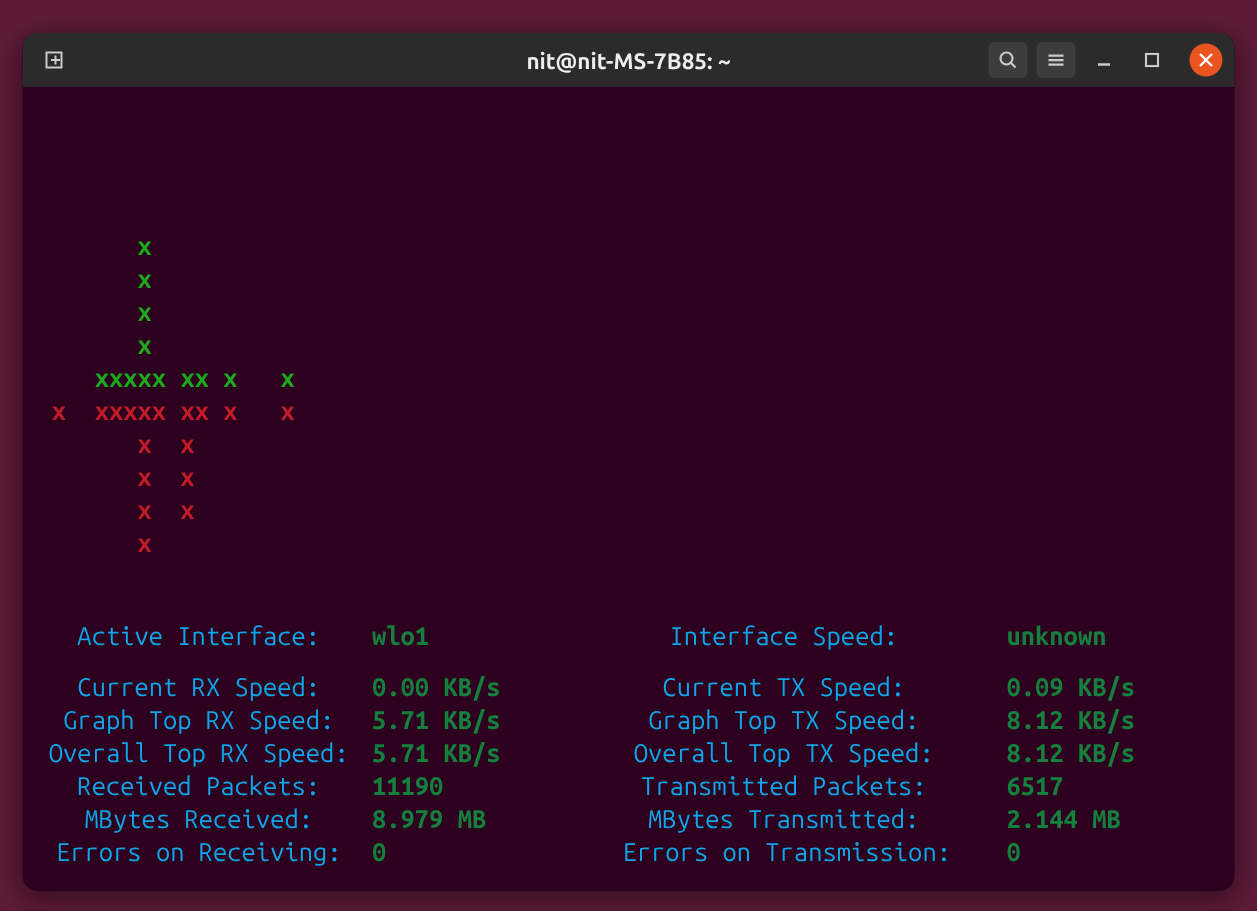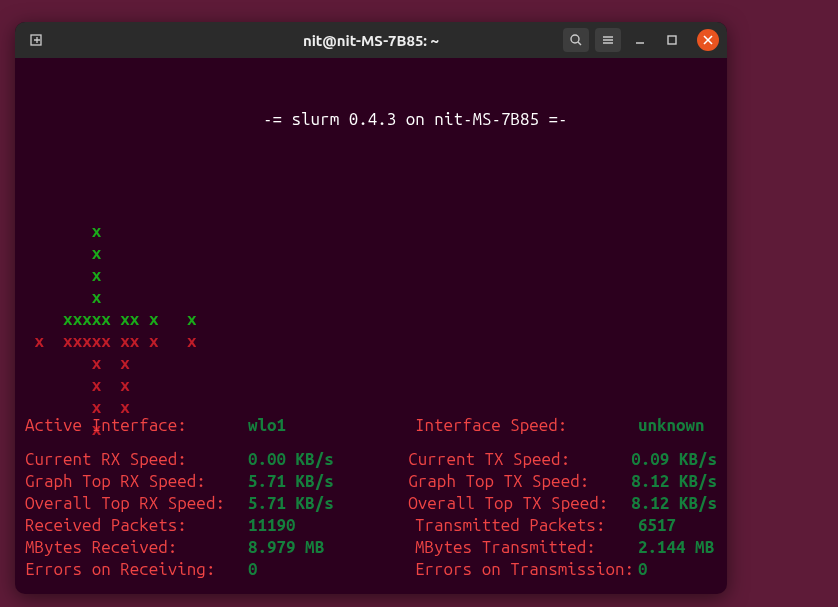--- a/index.html
+++ b/index.html
@@ -8,21 +8,21 @@
     background: #5e1b38;
     width: 838px;
     height: 607px;
     font-family: "Ubuntu Mono", "DejaVu Sans Mono", "Consolas", monospace;
     overflow: hidden;
   }
   .window {
     position: absolute;
     left: 15px;
     top: 22px;
-    width: 712px;
+    width: 808px;
     height: 572px;
     background: #2c001e;
     border-radius: 10px;
     box-shadow: 0 4px 20px rgba(0,0,0,0.5);
     overflow: hidden;
   }
   .titlebar {
     height: 36px;
     background: #2b2b2b;
     display: flex;
@@ -122,24 +122,24 @@
     display: flex;
     height: 22px;
     align-items: baseline;
   }
   .stats-spacer { height: 12px; }
   .col {
     display: flex;
     align-items: baseline;
   }
   .col.left { width: 390px; }
-  .col.right { flex: 1; }
+  .col.right { flex: 1; gap: 33px; }
   .lbl {
-    color: #ef4444;
-    text-align: left;
+    color: #0ea5e9;
+    text-align: center;
     display: inline-block;
   }
   .lbl.l1 { width: 215px; }
   .lbl.r1 { width: 215px; }
   .val {
     color: #15803d;
     font-weight: bold;
     margin-left: 8px;
   }
 </style>
@@ -183,19 +183,18 @@
       <div class="tb-close">
         <svg width="10" height="10" viewBox="0 0 10 10">
             <line x1="1" y1="1" x2="9" y2="9" stroke="#fff" stroke-width="1.6"></line>
             <line x1="9" y1="1" x2="1" y2="9" stroke="#fff" stroke-width="1.6"></line>
           </svg>
       </div>
     </div>
   </div>
 
   <div class="term">
-    <div class="header-line">                         <span>-= slurm 0.4.3 on nit-MS-7B85 =-</span></div>
 
     <div class="graph" id="graph"><pre>       <span class="gx">x</span>                 </pre><pre>       <span class="gx">x</span>                 </pre><pre>       <span class="gx">x</span>                 </pre><pre>       <span class="gx">x</span>                 </pre><pre>    <span class="gx">x</span><span class="gx">x</span><span class="gx">x</span><span class="gx">x</span><span class="gx">x</span> <span class="gx">x</span><span class="gx">x</span> <span class="gx">x</span>   <span class="gx">x</span>       </pre><pre> <span class="rx">x</span>  <span class="rx">x</span><span class="rx">x</span><span class="rx">x</span><span class="rx">x</span><span class="rx">x</span> <span class="rx">x</span><span class="rx">x</span> <span class="rx">x</span>   <span class="rx">x</span>       </pre><pre>       <span class="rx">x</span>  <span class="rx">x</span>              </pre><pre>       <span class="rx">x</span>  <span class="rx">x</span>              </pre><pre>       <span class="rx">x</span>  <span class="rx">x</span>              </pre><pre>       <span class="rx">x</span>                 </pre></div>
 
     <div class="stats" id="stats"><div class="stats-row"><div class="col left"><span class="lbl l1">Active Interface:</span><span class="val">wlo1</span></div><div class="col right"><span class="lbl r1">Interface Speed:</span><span class="val">unknown</span></div></div><div class="stats-spacer"></div><div class="stats-row"><div class="col left"><span class="lbl l1">Current RX Speed:</span><span class="val">0.00 KB/s</span></div><div class="col right"><span class="lbl r1">Current TX Speed:</span><span class="val">0.09 KB/s</span></div></div><div class="stats-row"><div class="col left"><span class="lbl l1">Graph Top RX Speed:</span><span class="val">5.71 KB/s</span></div><div class="col right"><span class="lbl r1">Graph Top TX Speed:</span><span class="val">8.12 KB/s</span></div></div><div class="stats-row"><div class="col left"><span class="lbl l1">Overall Top RX Speed:</span><span class="val">5.71 KB/s</span></div><div class="col right"><span class="lbl r1">Overall Top TX Speed:</span><span class="val">8.12 KB/s</span></div></div><div class="stats-row"><div class="col left"><span class="lbl l1">Received Packets:</span><span class="val">11190</span></div><div class="col right"><span class="lbl r1">Transmitted Packets:</span><span class="val">6517</span></div></div><div class="stats-row"><div class="col left"><span class="lbl l1">MBytes Received:</span><span class="val">8.979 MB</span></div><div class="col right"><span class="lbl r1">MBytes Transmitted:</span><span class="val">2.144 MB</span></div></div><div class="stats-row"><div class="col left"><span class="lbl l1">Errors on Receiving:</span><span class="val">0</span></div><div class="col right"><span class="lbl r1">Errors on Transmission:</span><span class="val">0</span></div></div></div>
   </div>
 </div>
 
 </body></html>

